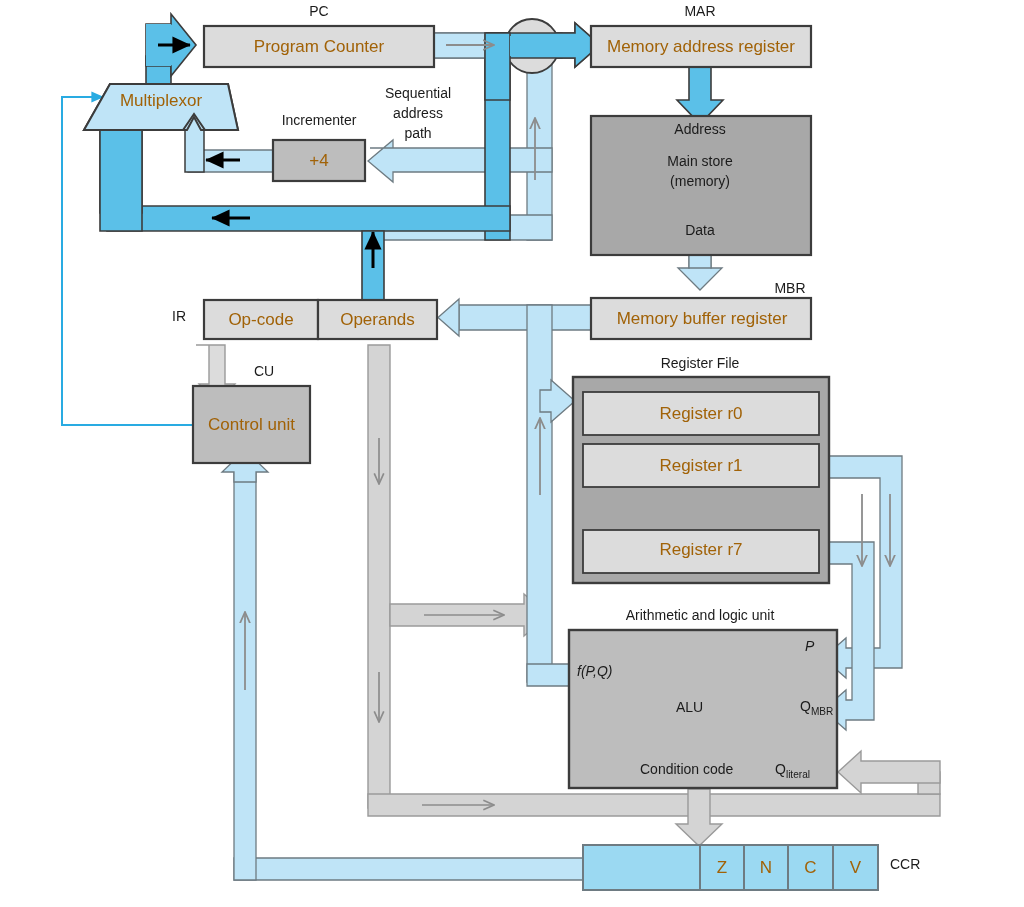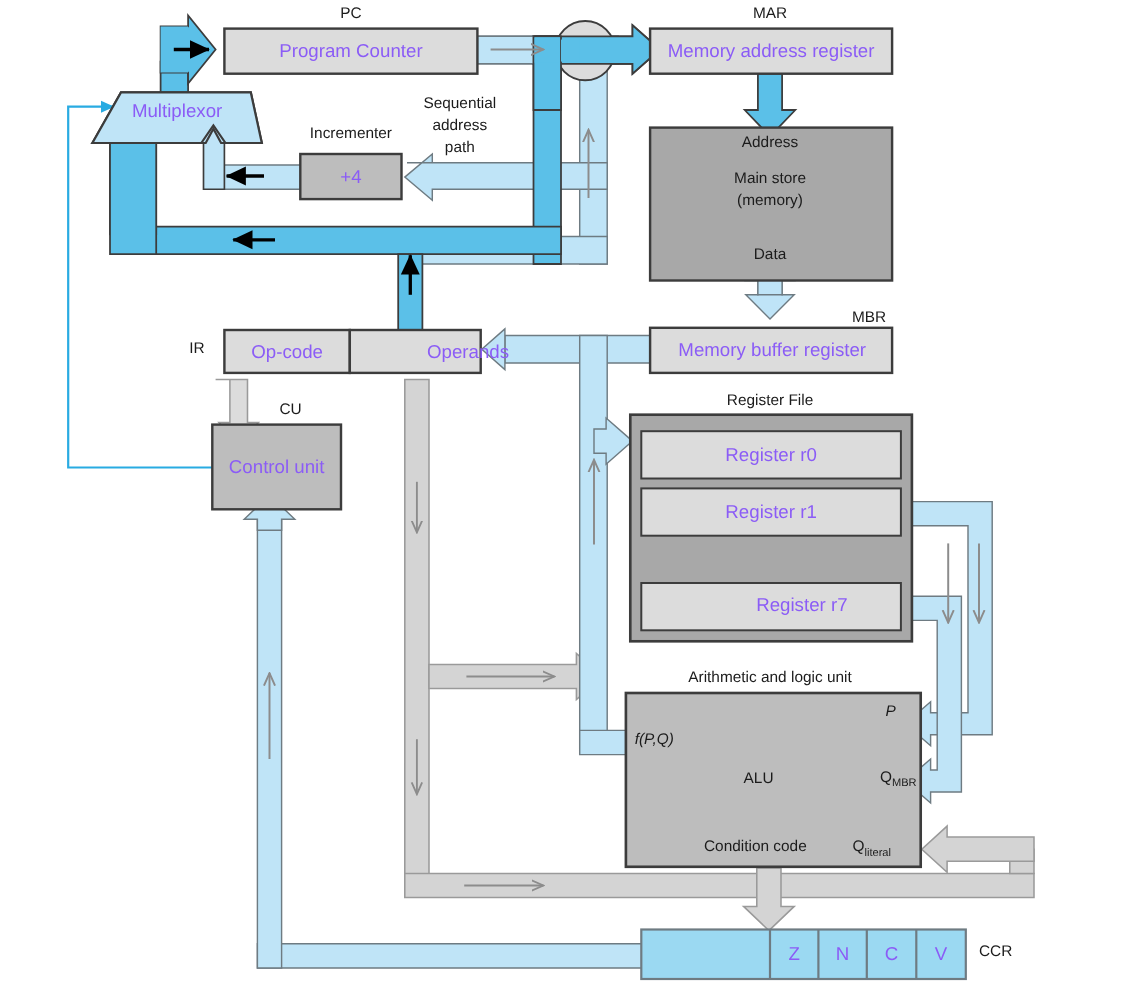--- a/index.html
+++ b/index.html
@@ -29,21 +29,21 @@
   .lbl.c  { transform: translateX(-50%); text-align: center; }
   .lbl.it { font-style: italic; }
   .lbl sub { font-size: 0.72em; font-style: normal; }
   .box-text {
     position: absolute;
     display: flex;
     align-items: center;
     justify-content: center;
     font-family: "Liberation Sans", sans-serif;
     font-size: 17px;
-    color: #8b5cf6;
+    color: #a16207;
     pointer-events: none;
   }
 </style>
 </head>
 <body>
 
 <div id="stage">
 
   <svg width="1024" height="907" viewBox="0 0 1024 907">
     <defs>
@@ -224,29 +224,29 @@
   <div class="lbl c" style="left:700px; top:122px;">Address</div>
   <div class="lbl c" style="left:700px; top:154px;">Main store</div>
   <div class="lbl c" style="left:700px; top:174px;">(memory)</div>
   <div class="lbl c" style="left:700px; top:223px;">Data</div>
 
   <div class="lbl c" style="left:790px; top:281px;">MBR</div>
   <div class="box-text" style="left:591px; top:298px; width:222px; height:41px;">Memory buffer register</div>
 
   <div class="lbl" style="left:172px; top:309px;">IR</div>
   <div class="box-text" style="left:204px; top:300px; width:114px; height:39px;">Op-code</div>
-  <div class="box-text" style="left:318px; top:300px; width:119px; height:39px;padding-left:48px;">Operands</div>
+  <div class="box-text" style="left:318px; top:300px; width:119px; height:39px;">Operands</div>
 
   <div class="lbl" style="left:254px; top:364px;">CU</div>
   <div class="box-text" style="left:193px; top:386px; width:117px; height:77px;">Control unit</div>
 
   <div class="lbl c" style="left:700px; top:356px;">Register File</div>
   <div class="box-text" style="left:583px; top:392px; width:236px; height:43px;">Register r0</div>
   <div class="box-text" style="left:583px; top:444px; width:236px; height:43px;">Register r1</div>
-  <div class="box-text" style="left:583px; top:530px; width:236px; height:39px;padding-left:28px;">Register r7</div>
+  <div class="box-text" style="left:583px; top:530px; width:236px; height:39px;">Register r7</div>
 
   <div class="lbl c" style="left:700px; top:608px;">Arithmetic and logic unit</div>
   <div class="lbl it" style="left:577px; top:664px;">f(P,Q)</div>
   <div class="lbl" style="left:676px; top:700px;">ALU</div>
   <div class="lbl it" style="left:805px; top:639px;">P</div>
   <div class="lbl" style="left:778px; top:699px;margin-left:22px;"><span class="it">Q</span><sub>MBR</sub></div>
   <div class="lbl" style="left:640px; top:762px;">Condition code</div>
   <div class="lbl" style="left:775px; top:762px;"><span class="it">Q</span><sub>literal</sub></div>
 
   <div class="box-text" style="left:700px; top:845px; width:44px; height:45px;">Z</div>

